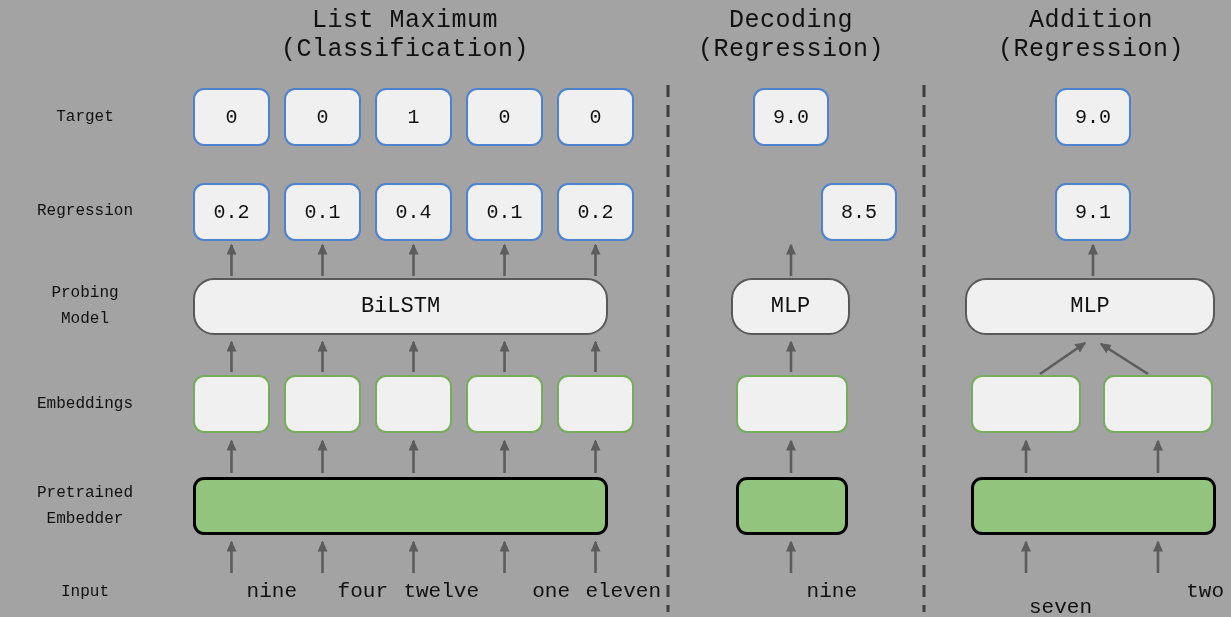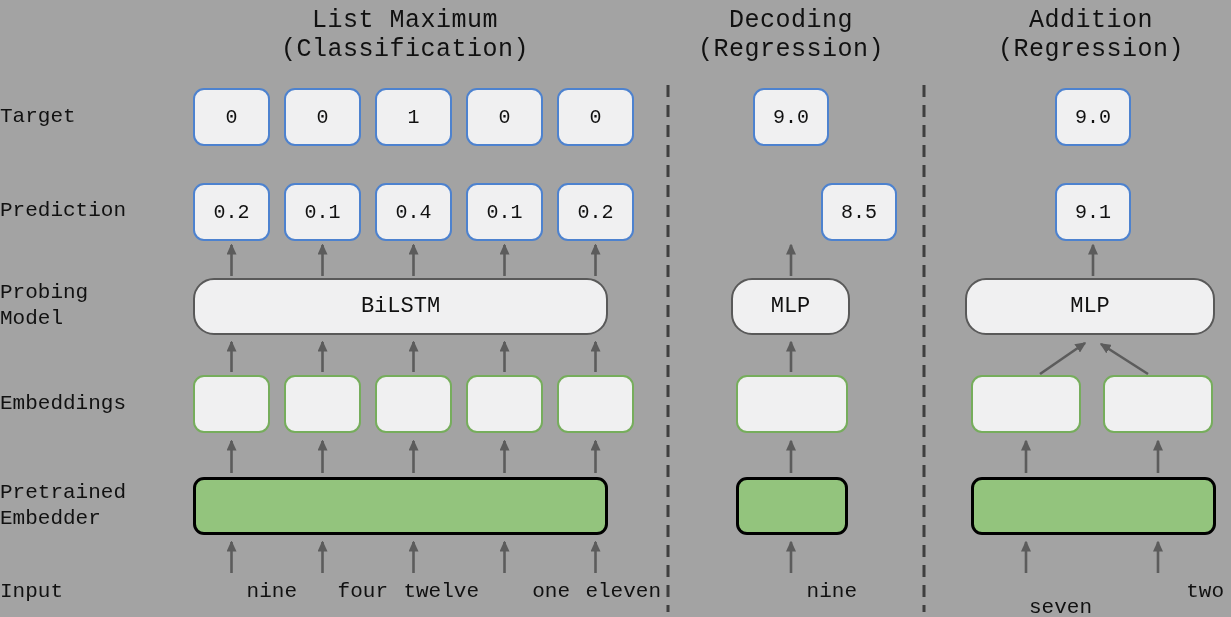--- a/index.html
+++ b/index.html
@@ -8,21 +8,21 @@
     position:relative;width:1231px;height:617px;background:#a3a3a3;
     font-family:"Liberation Mono",monospace;font-weight:normal;color:#111111;
     overflow:hidden;
   }
   .abs{position:absolute;}
   .title{
     text-align:center;font-size:25px;line-height:29px;
     white-space:pre-line;letter-spacing:0.5px;
   }
   .lbl{
-    text-align:left;font-size:21px;line-height:26px;white-space:pre-line;
+    text-align:center;font-size:16px;line-height:26px;white-space:pre-line;
   }
   .vbox{ 
     box-sizing:border-box;border:2.5px solid var(--val-border,#4d82cf);
     background:var(--box-fill,#f0f0f1);border-radius:11px;
     display:flex;align-items:center;justify-content:center;font-size:20px;
   }
   .pbox{ 
     box-sizing:border-box;border:2.5px solid var(--probe-border,#595959);
     background:var(--box-fill,#f0f0f1);border-radius:21px;
     display:flex;align-items:center;justify-content:center;font-size:22px;
@@ -98,21 +98,21 @@
   </svg>
 
   <div class="abs title" style="left:225px;top:6px;width:360px;">List Maximum
 (Classification)</div>
   <div class="abs title" style="left:611px;top:6px;width:360px;">Decoding
 (Regression)</div>
   <div class="abs title" style="left:911px;top:6px;width:360px;">Addition
 (Regression)</div>
 
   <div class="abs lbl" style="left:0px;top:104px;width:170px;">Target</div>
-  <div class="abs lbl" style="left:0px;top:198px;width:170px;">Prediction</div>
+  <div class="abs lbl" style="left:0px;top:198px;width:170px;">Regression</div>
   <div class="abs lbl" style="left:0px;top:280px;width:170px;">Probing
 Model</div>
   <div class="abs lbl" style="left:0px;top:391px;width:170px;">Embeddings</div>
   <div class="abs lbl" style="left:0px;top:480px;width:170px;">Pretrained
 Embedder</div>
   <div class="abs lbl" style="left:0px;top:579px;width:170px;">Input</div>
 
   <div class="abs vbox" style="left:193px;top:88px;width:77px;height:58px;">0</div>
   <div class="abs vbox" style="left:284px;top:88px;width:77px;height:58px;">0</div>
   <div class="abs vbox" style="left:375px;top:88px;width:77px;height:58px;">1</div>

